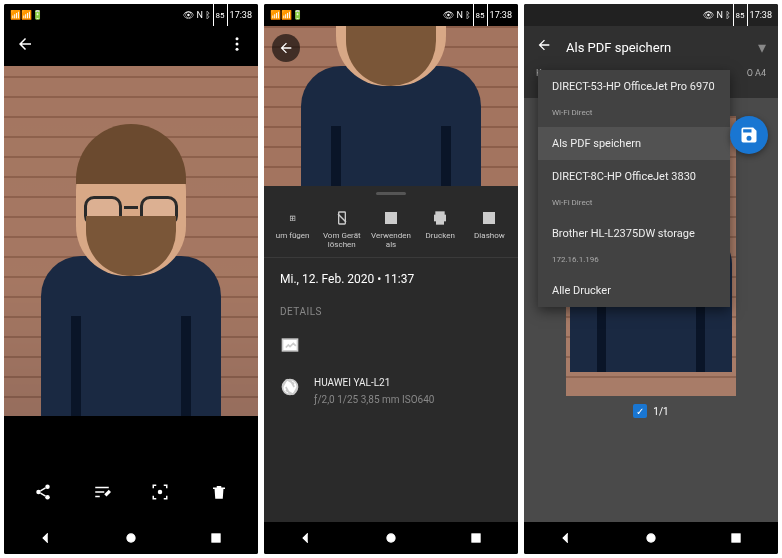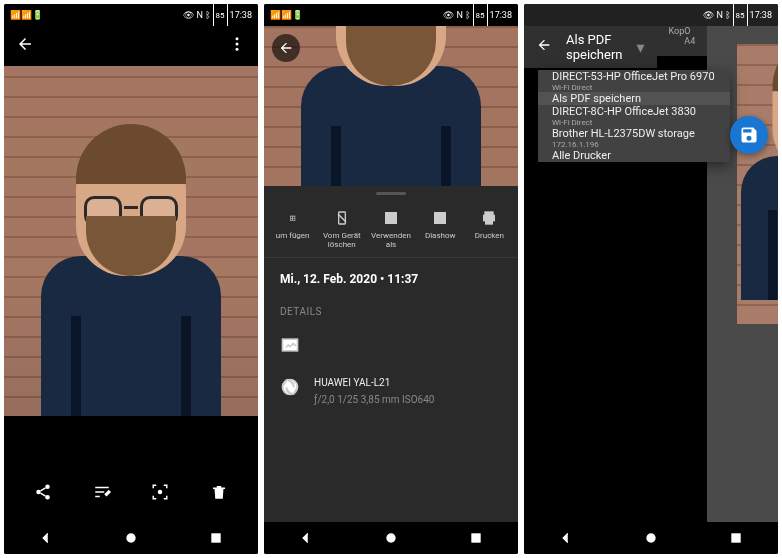--- a/index.html
+++ b/index.html
@@ -33,35 +33,35 @@
 
 
 .p2-photo{height:160px;background:#a47560;position:relative;overflow:hidden}
 .p2-back{position:absolute;top:8px;left:8px;width:28px;height:28px;background:rgba(0,0,0,.6);border-radius:50%;display:flex;align-items:center;justify-content:center;color:#fff;z-index:5}
 .p2-person{position:absolute;left:50%;top:-80px;transform:translateX(-50%);width:180px;height:280px}
 .sheet{flex:1;background:#2a2a2a;color:#fff;display:flex;flex-direction:column}
 .sheet-handle{width:30px;height:3px;background:#555;border-radius:2px;margin:6px auto}
 .sheet-actions{display:flex;justify-content:space-around;padding:8px 4px;border-bottom:1px solid #3a3a3a}
 .sheet-act{display:flex;flex-direction:column;align-items:center;font-size:8px;color:#ccc;text-align:center;width:50px;cursor:pointer}
 .sheet-act .ic{width:18px;height:18px;margin-bottom:4px;display:flex;align-items:center;justify-content:center}
-.datetime{padding:14px 16px;font-size:12px;font-weight:700}
+.datetime{padding:14px 16px;font-size:12px;font-weight:400}
 .details-hdr{padding:6px 16px;font-size:10px;color:#888;letter-spacing:.5px}
 .detail-row{display:flex;align-items:flex-start;padding:10px 16px;gap:14px}
 .detail-ic{width:20px;height:20px;flex-shrink:0;margin-top:2px}
 .detail-txt{font-size:10px;line-height:1.5}
 .detail-main{color:#eee;word-break:break-all}
 .detail-sub{color:#888;margin-top:2px}
 
 
 .p3-header{height:42px;background:#303030;display:flex;align-items:center;padding:0 12px;color:#fff;gap:14px}
 .p3-settings{height:30px;background:#303030;display:flex;justify-content:space-between;padding:0 12px 6px;color:#aaa;font-size:9px}
 .dropdown{position:absolute;top:44px;left:14px;right:48px;background:#424242;z-index:10;box-shadow:0 4px 12px rgba(0,0,0,.5)}
-.dd-item{padding:0 14px;color:#eee;font-size:11px;cursor:pointer}
+.dd-item{padding:10px 14px;color:#eee;font-size:11px;cursor:pointer}
 .dd-item.sel{background:#525252}
-.dd-sub{font-size:8px;color:#aaa;margin-top:0}
+.dd-sub{font-size:8px;color:#aaa;margin-top:15px}
 .fab{position:absolute;right:10px;top:90px;width:38px;height:38px;background:#1976d2;border-radius:50%;display:flex;align-items:center;justify-content:center;color:#fff;z-index:11;box-shadow:0 2px 6px rgba(0,0,0,.4);cursor:pointer}
 .p3-preview{flex:1;background:#4a4a4a;display:flex;flex-direction:column;align-items:center;padding:18px 30px 8px;gap:8px}
 .preview-page{width:170px;height:280px;background:#fff;position:relative;overflow:hidden}
 .preview-photo{position:absolute;inset:0}
 .page-ind{display:flex;align-items:center;gap:6px;color:#fff;font-size:10px}
 .chk{width:14px;height:14px;background:#1976d2;border-radius:2px;display:flex;align-items:center;justify-content:center;color:#fff;font-size:10px}
 
 svg{fill:currentColor}
 </style>
 </head>
@@ -205,35 +205,35 @@
                 <svg width="16" height="16" viewBox="0 0 24 24" fill="none" stroke="#ccc" stroke-width="2">
                   <rect x="4" y="4" width="16" height="16"></rect>
                   <path d="M14 4l6 6M10 20l-6-6"></path>
                 </svg>
               </span>
               <span>Verwenden als</span>
             </div>
         <div class="sheet-act">
               <span class="ic">
                 <svg width="16" height="16" viewBox="0 0 24 24" fill="none" stroke="#ccc" stroke-width="2">
-                  <rect x="4" y="4" width="16" height="16"></rect>
-                  <path d="M10 8l6 4-6 4z" fill="#ccc"></path>
-                </svg>
-              </span>
-              <span>Diashow</span>
-            </div>
-        <div class="sheet-act">
-              <span class="ic">
-                <svg width="16" height="16" viewBox="0 0 24 24" fill="none" stroke="#ccc" stroke-width="2">
                   <rect x="6" y="3" width="12" height="5"></rect>
                   <rect x="4" y="8" width="16" height="8"></rect>
                   <rect x="7" y="14" width="10" height="7"></rect>
                 </svg>
               </span>
               <span>Drucken</span>
+            </div>
+        <div class="sheet-act">
+              <span class="ic">
+                <svg width="16" height="16" viewBox="0 0 24 24" fill="none" stroke="#ccc" stroke-width="2">
+                  <rect x="4" y="4" width="16" height="16"></rect>
+                  <path d="M10 8l6 4-6 4z" fill="#ccc"></path>
+                </svg>
+              </span>
+              <span>Diashow</span>
             </div>
       </div>
       <div class="datetime">Mi., 12. Feb. 2020 • 11:37</div>
       <div class="details-hdr">DETAILS</div>
       <div class="detail-row">
         <span class="detail-ic"><svg width="20" height="20" viewBox="0 0 24 24" fill="none" stroke="#ccc" stroke-width="2">
                 <rect x="3" y="5" width="18" height="14"></rect>
                 <path d="M7 15l3-3 2 2 4-4 3 3"></path>
               </svg></span>
         <div class="detail-txt">
@@ -272,21 +272,21 @@
 
 <div class="phone">
   <div class="status-bar" style="background:#212121">
     <div class="status-left"></div>
     <div class="status-right">
           <span>👁 N ᛒ</span>
           <span class="batt">85</span>
           <span>17:38</span>
         </div>
   </div>
-  <div class="content" style="display:flex;flex-direction:row">
+  <div class="content" style="display:flex;flex-direction:column">
     <div class="p3-header">
       <span><svg width="16" height="16" viewBox="0 0 24 24">
               <path d="M20 11H7.8l5.6-5.6L12 4l-8 8 8 8 1.4-1.4L7.8 13H20z"></path>
             </svg></span>
       <span style="flex:1;font-size:13px">Als PDF speichern</span>
       <span style="color:#888">▾</span>
     </div>
     <div class="p3-settings">
       <span>Kop</span>
           <span>O A4</span>

